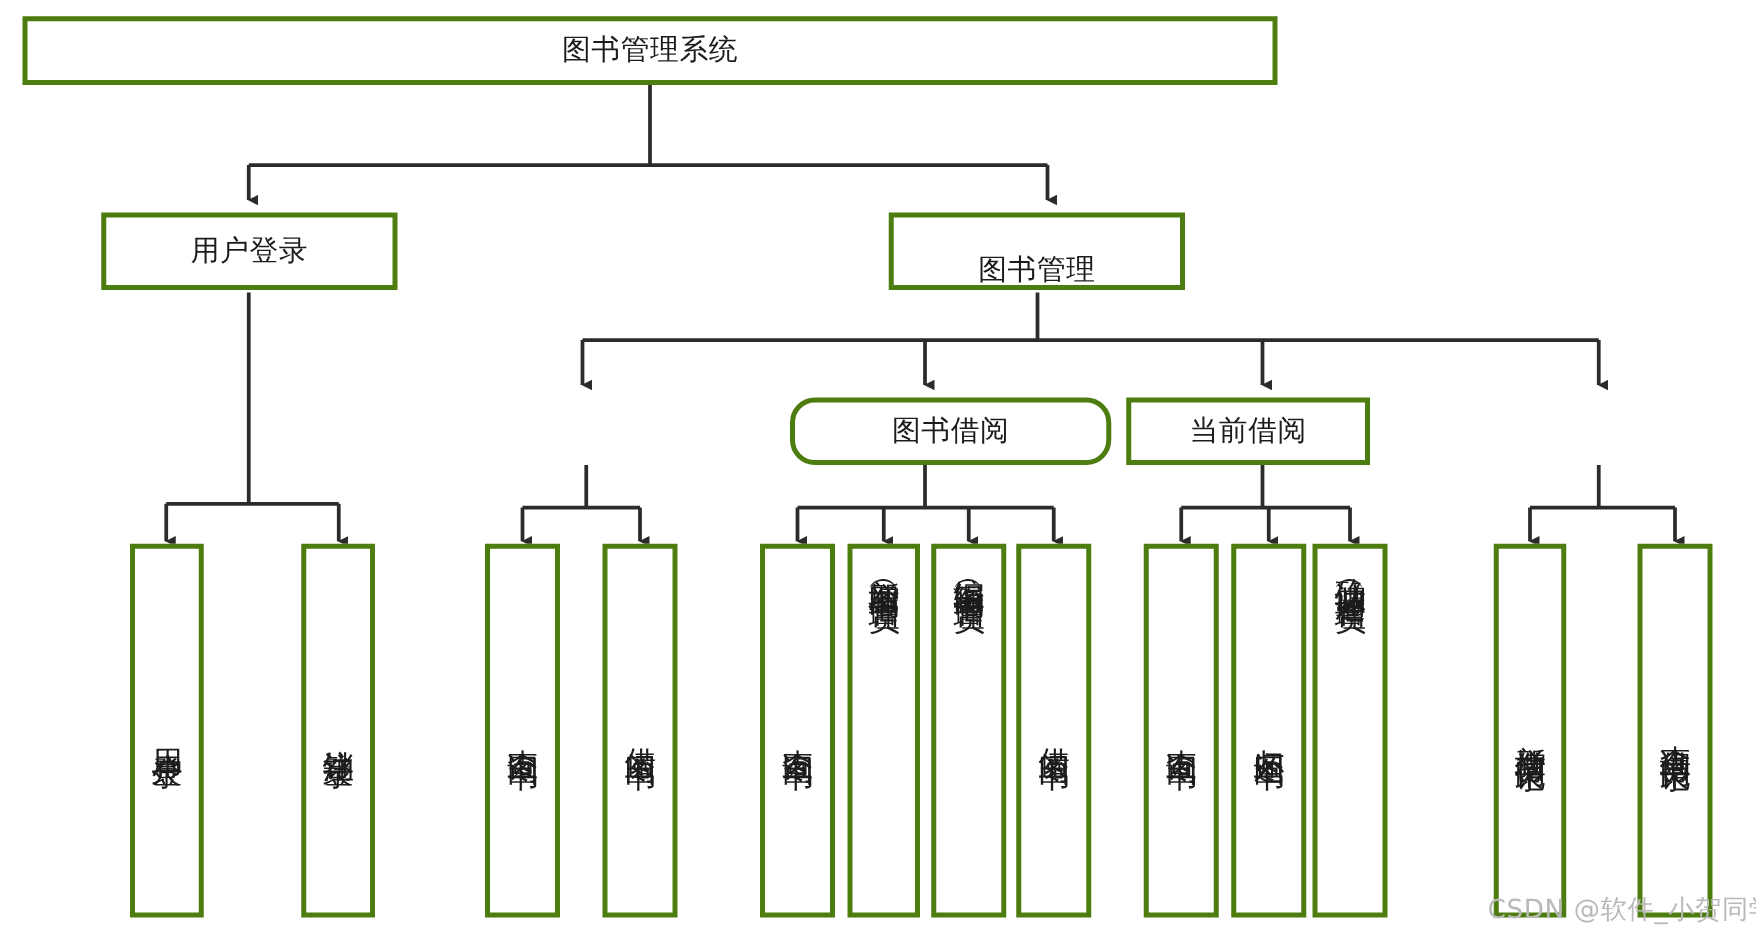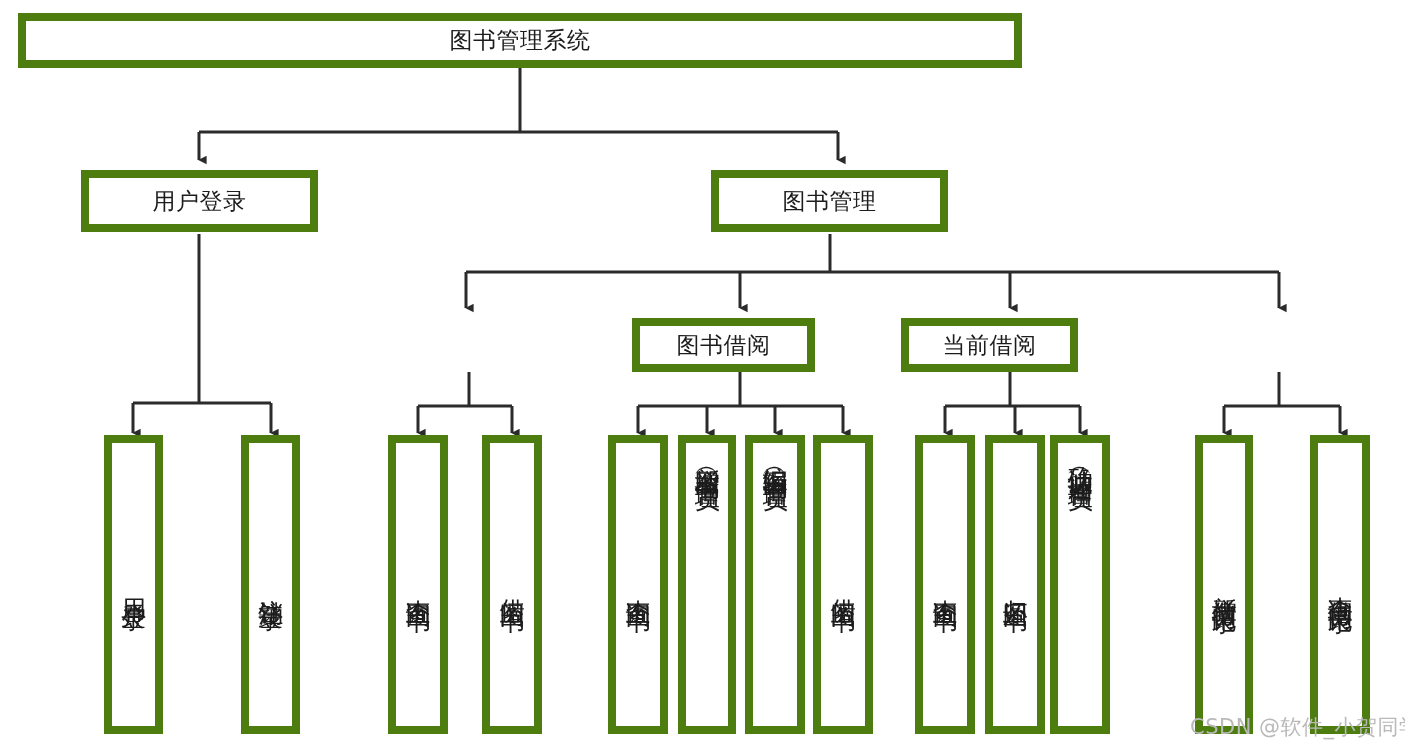--- a/index.html
+++ b/index.html
@@ -21,21 +21,21 @@
     position: absolute;
     left: 0;
     top: 0;
     width: 1405px;
     height: 747px;
   }
   .node {
     position: absolute;
     box-sizing: border-box;
     background: #ffffff;
-    border: 8px solid #4d7c0f;
+    border: 4px solid #4d7c0f;
     display: flex;
     align-items: center;
     justify-content: center;
     overflow: hidden;
   }
   .node .label {
     color: #1c1c1c;
     text-align: center;
     line-height: 1.05;
     letter-spacing: 0.5px;
@@ -132,30 +132,30 @@
   </svg>
 
   <div class="node root h" style="left:18px; top:13px; width:1004px; height:55px;">
     <span class="label">图书管理系统</span>
   </div>
 
   <div class="node h" style="left:81px; top:170px; width:237px; height:62px;">
     <span class="label">用户登录</span>
   </div>
 
-  <div class="node h" style="left:711px; top:170px; width:237px; height:62px;">
+  <div class="node h" style="left:711px; top:170px; width:237px; height:62px;align-items:flex-end;">
     <span class="label">图书管理</span>
   </div>
 
 
-  <div class="node h" style="left:632px; top:318px; width:183px; height:54px;">
+  <div class="node h" style="left:632px; top:318px; width:257px; height:54px;border-radius:20px;">
     <span class="label">图书借阅</span>
   </div>
 
-  <div class="node h" style="left:901px; top:318px; width:177px; height:54px;">
+  <div class="node h" style="left:901px; top:318px; width:195px; height:54px;">
     <span class="label">当前借阅</span>
   </div>
 
 
   <div class="node v mid" style="left:104px; top:435px; width:59px; height:299px;">
     <span class="label">用户登录</span>
   </div>
 
   <div class="node v mid" style="left:241px; top:435px; width:59px; height:299px;">
     <span class="label">注销登录</span>

